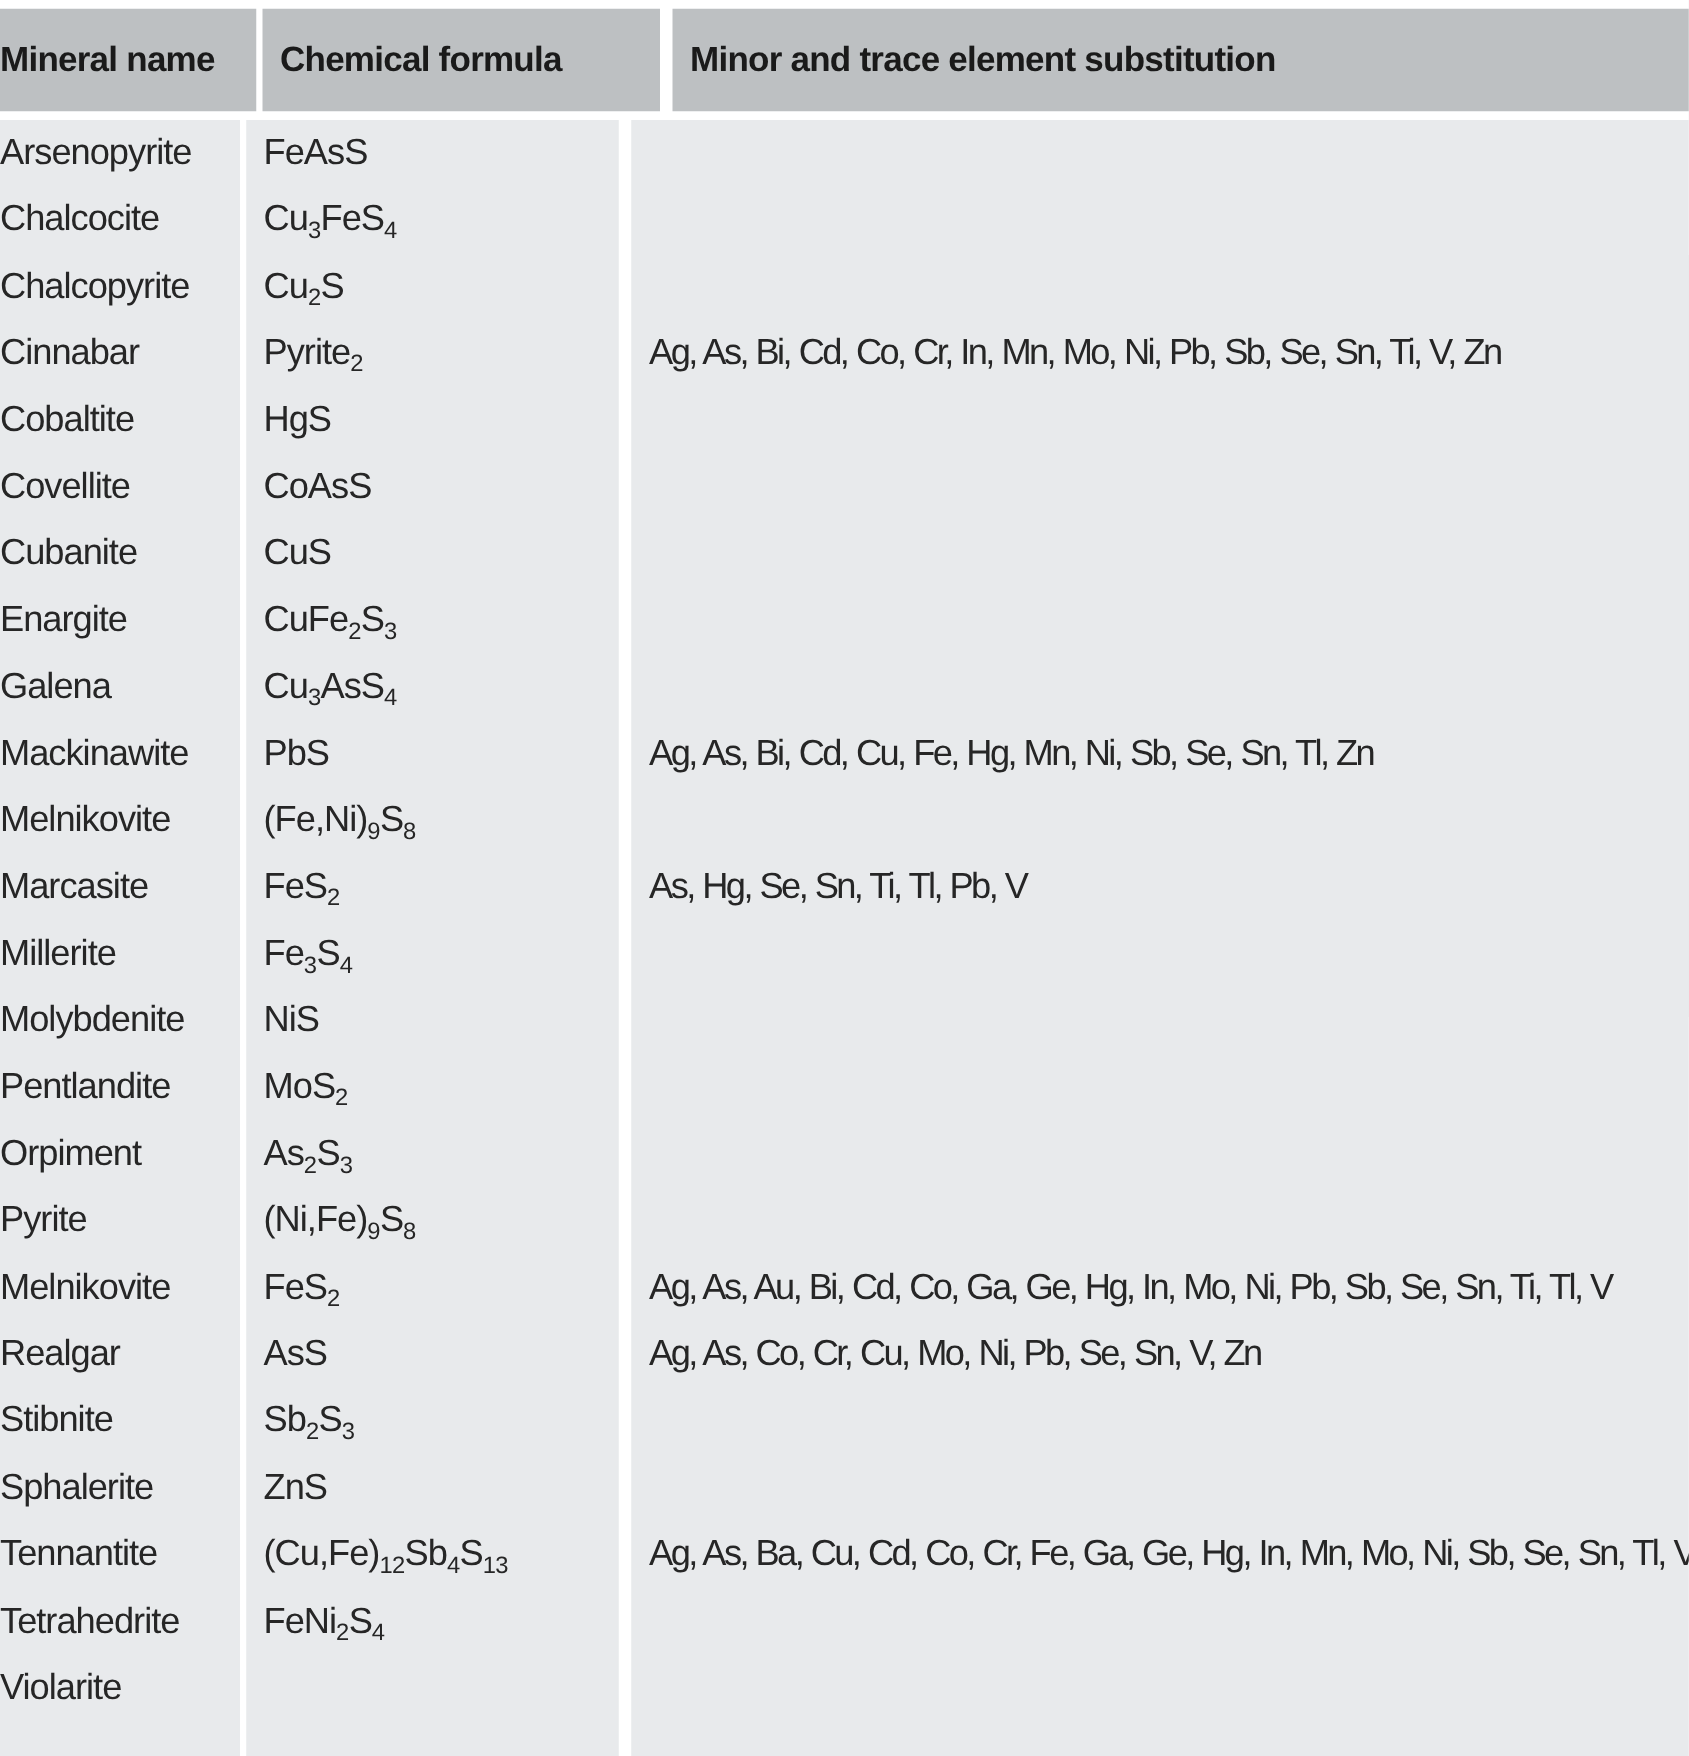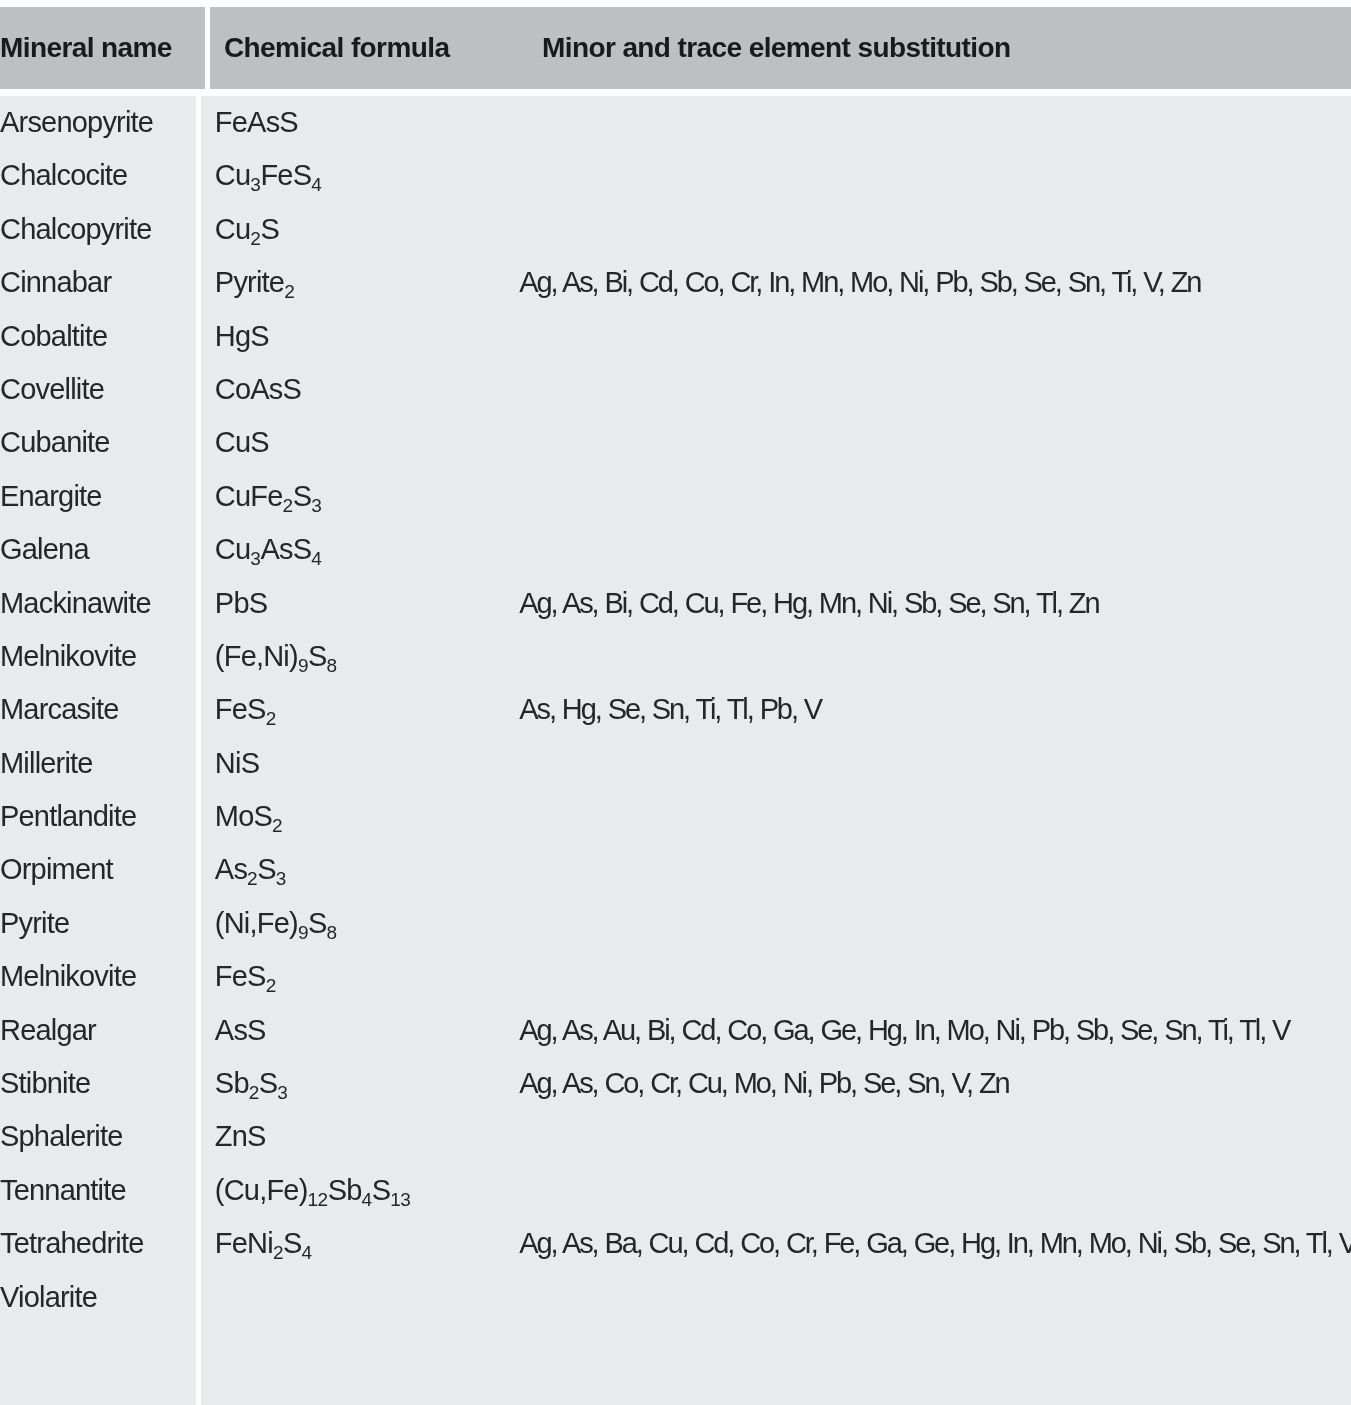--- a/index.html
+++ b/index.html
@@ -21,21 +21,21 @@
     background: #bdc0c2;
     font-weight: bold;
     font-size: 28px;
     letter-spacing: -0.6px;
     display: flex; align-items: center;
     padding-left: 14px;
     box-sizing: border-box;
     color: #1a1a1a;
   }
   .c1 { width: 209px; margin-right: 5px; }
-  .c2 { width: 318px; margin-right: 0; }
+  .c2 { width: 318px; margin-right: 10px; }
   .c3 { flex: 1; }
   .hcell.c1 { padding-left: 4px; }
   .body {
     display: flex; margin-top: 7px;
     height: 1330px;
   }
   .col {
     background: #e8eaec;
     box-sizing: border-box;
     padding-top: 9px;
@@ -74,20 +74,21 @@
         <div class="cell">Cinnabar</div>
         <div class="cell">Cobaltite</div>
         <div class="cell">Covellite</div>
         <div class="cell">Cubanite</div>
         <div class="cell">Enargite</div>
         <div class="cell">Galena</div>
         <div class="cell">Mackinawite</div>
         <div class="cell">Melnikovite</div>
         <div class="cell">Marcasite</div>
         <div class="cell">Millerite</div>
+        <div class="cell">Molybdenite</div>
         <div class="cell">Pentlandite</div>
         <div class="cell">Orpiment</div>
         <div class="cell">Pyrite</div>
         <div class="cell">Melnikovite</div>
         <div class="cell">Realgar</div>
         <div class="cell">Stibnite</div>
         <div class="cell">Sphalerite</div>
         <div class="cell">Tennantite</div>
         <div class="cell">Tetrahedrite</div>
         <div class="cell">Violarite</div>
@@ -98,20 +99,21 @@
         <div class="cell"><span>Cu</span><sub>2</sub><span>S</span></div>
         <div class="cell"><span>Pyrite</span><sub>2</sub></div>
         <div class="cell"><span>HgS</span></div>
         <div class="cell"><span>CoAsS</span></div>
         <div class="cell"><span>CuS</span></div>
         <div class="cell"><span>CuFe</span><sub>2</sub><span>S</span><sub>3</sub></div>
         <div class="cell"><span>Cu</span><sub>3</sub><span>AsS</span><sub>4</sub></div>
         <div class="cell"><span>PbS</span></div>
         <div class="cell"><span>(Fe,Ni)</span><sub>9</sub><span>S</span><sub>8</sub></div>
         <div class="cell"><span>FeS</span><sub>2</sub></div>
+        <div class="cell"><span>Fe</span><sub>3</sub><span>S</span><sub>4</sub></div>
         <div class="cell"><span>NiS</span></div>
         <div class="cell"><span>MoS</span><sub>2</sub></div>
         <div class="cell"><span>As</span><sub>2</sub><span>S</span><sub>3</sub></div>
         <div class="cell"><span>(Ni,Fe)</span><sub>9</sub><span>S</span><sub>8</sub></div>
         <div class="cell"><span>FeS</span><sub>2</sub></div>
         <div class="cell"><span>AsS</span></div>
         <div class="cell"><span>Sb</span><sub>2</sub><span>S</span><sub>3</sub></div>
         <div class="cell"><span>ZnS</span></div>
         <div class="cell"><span>(Cu,Fe)</span><sub>12</sub><span>Sb</span><sub>4</sub><span>S</span><sub>13</sub></div>
         <div class="cell"><span>FeNi</span><sub>2</sub><span>S</span><sub>4</sub></div>

